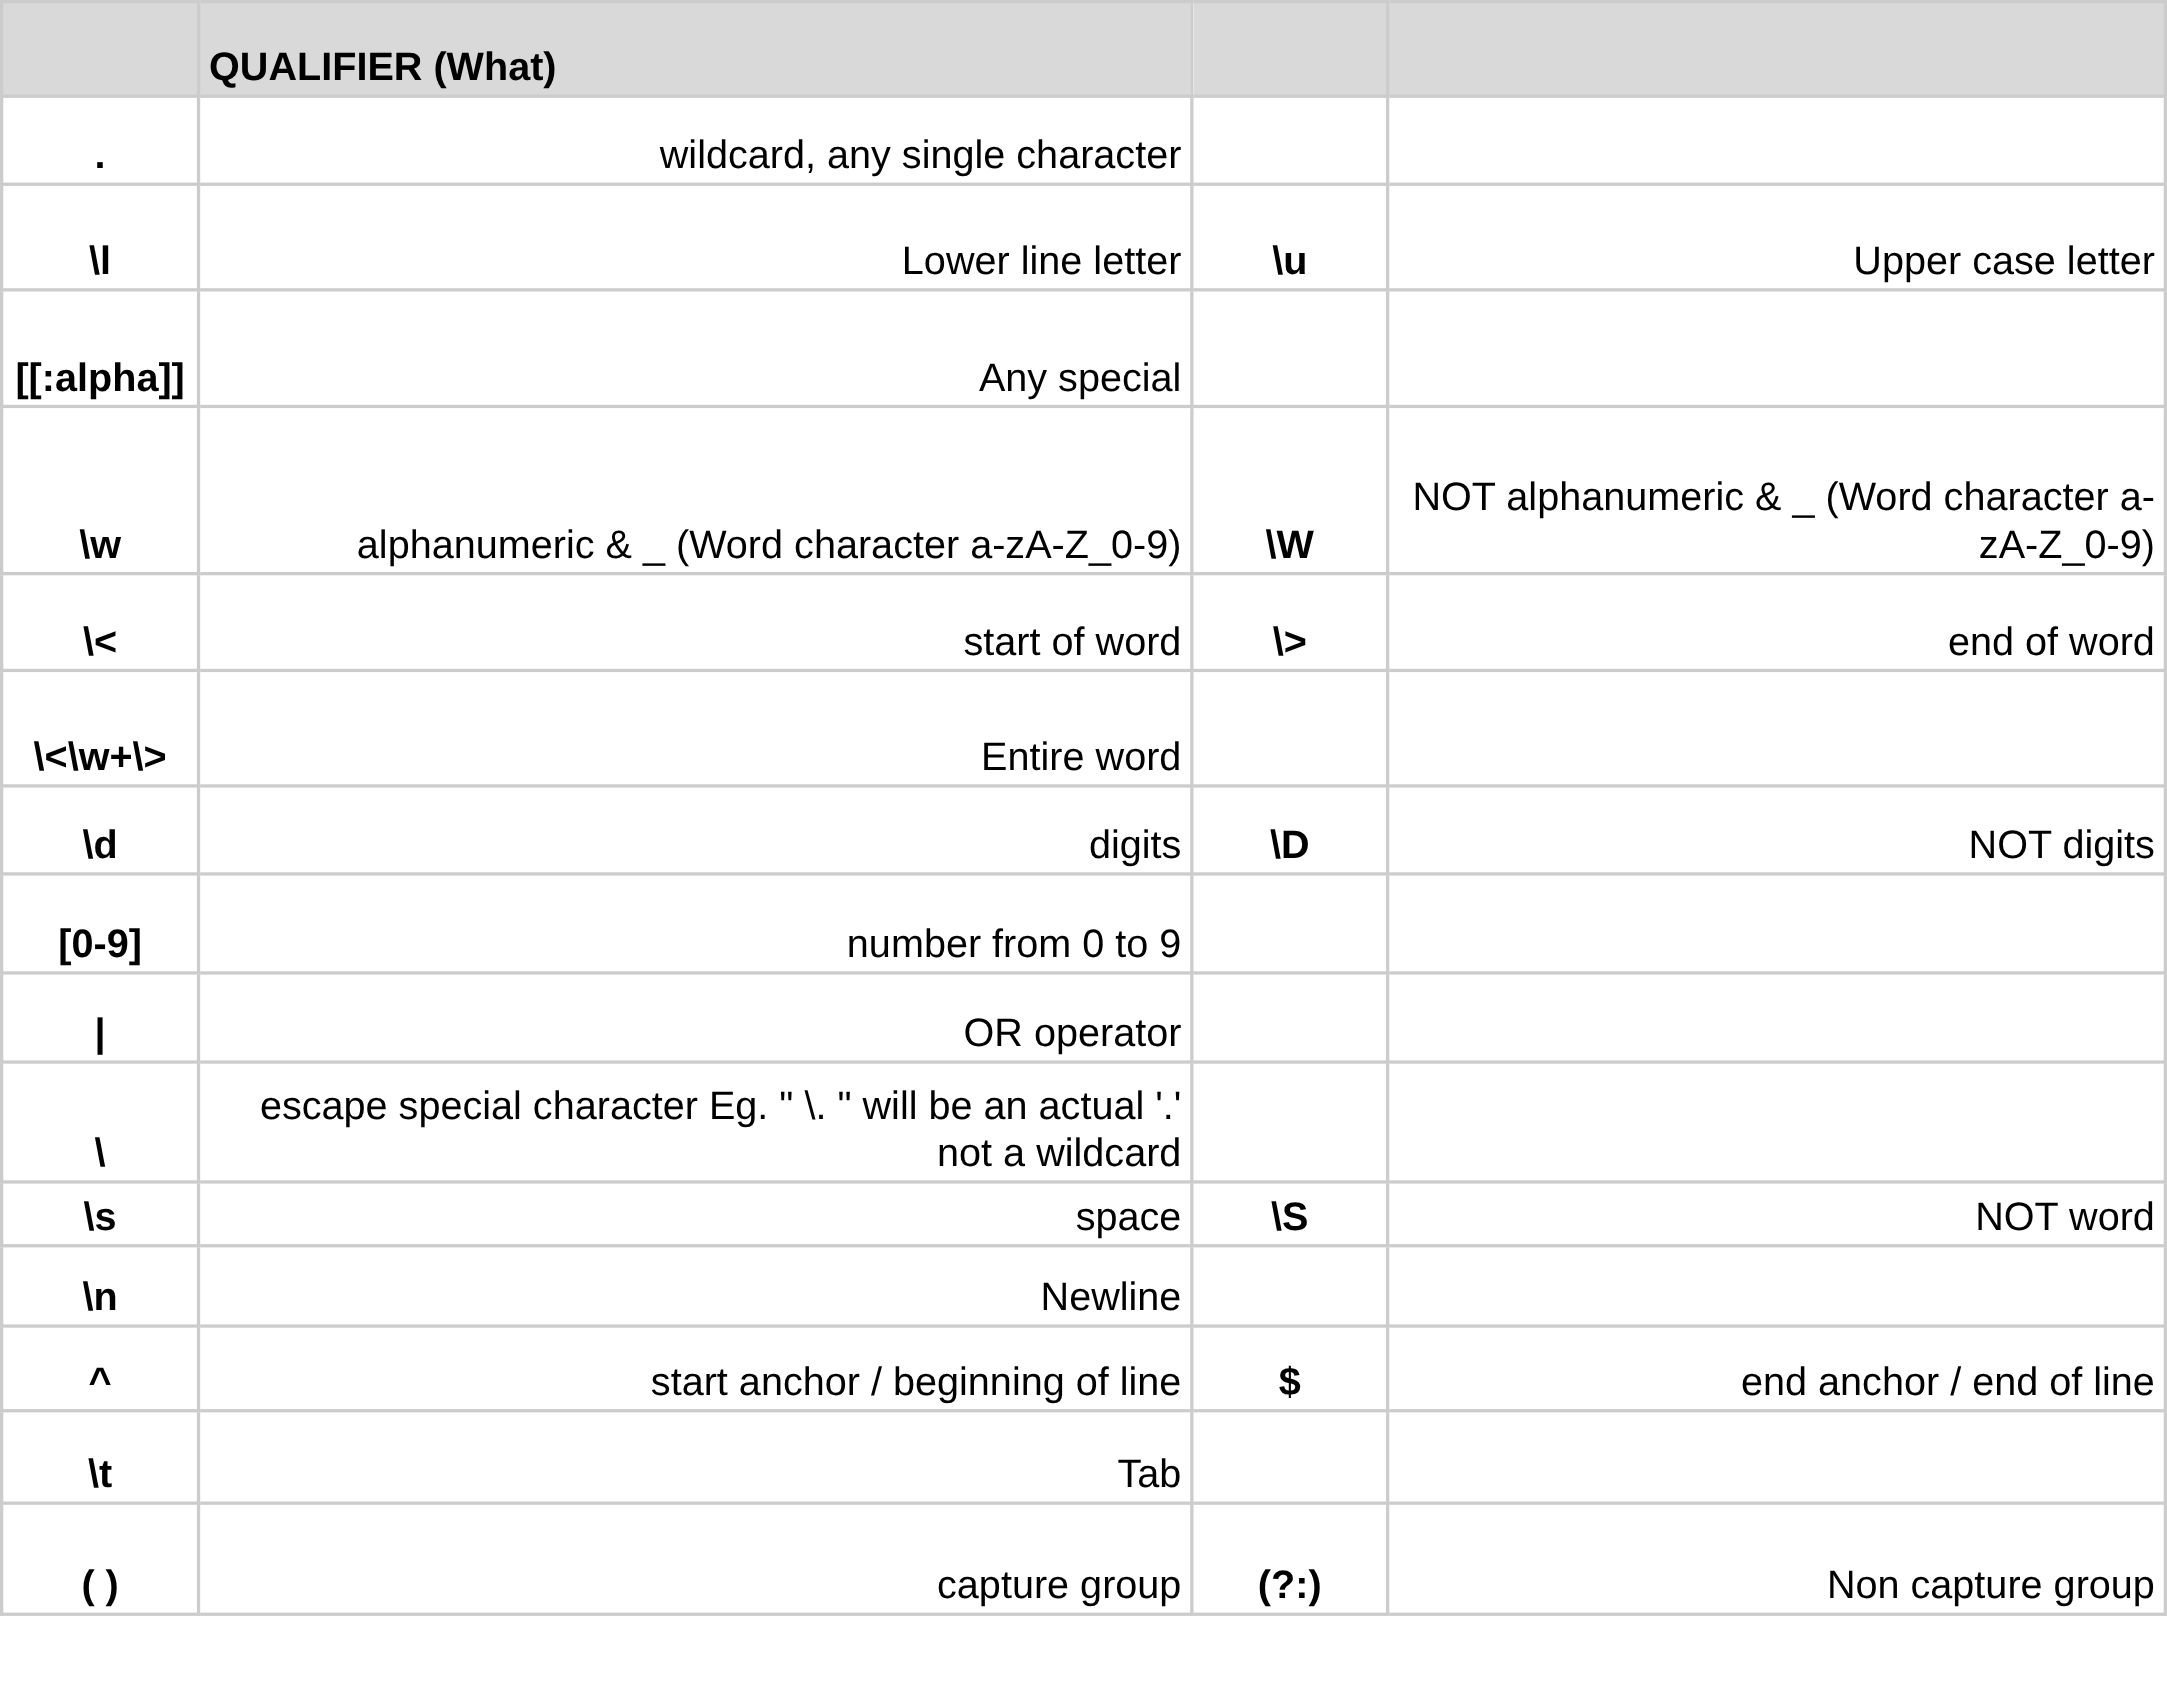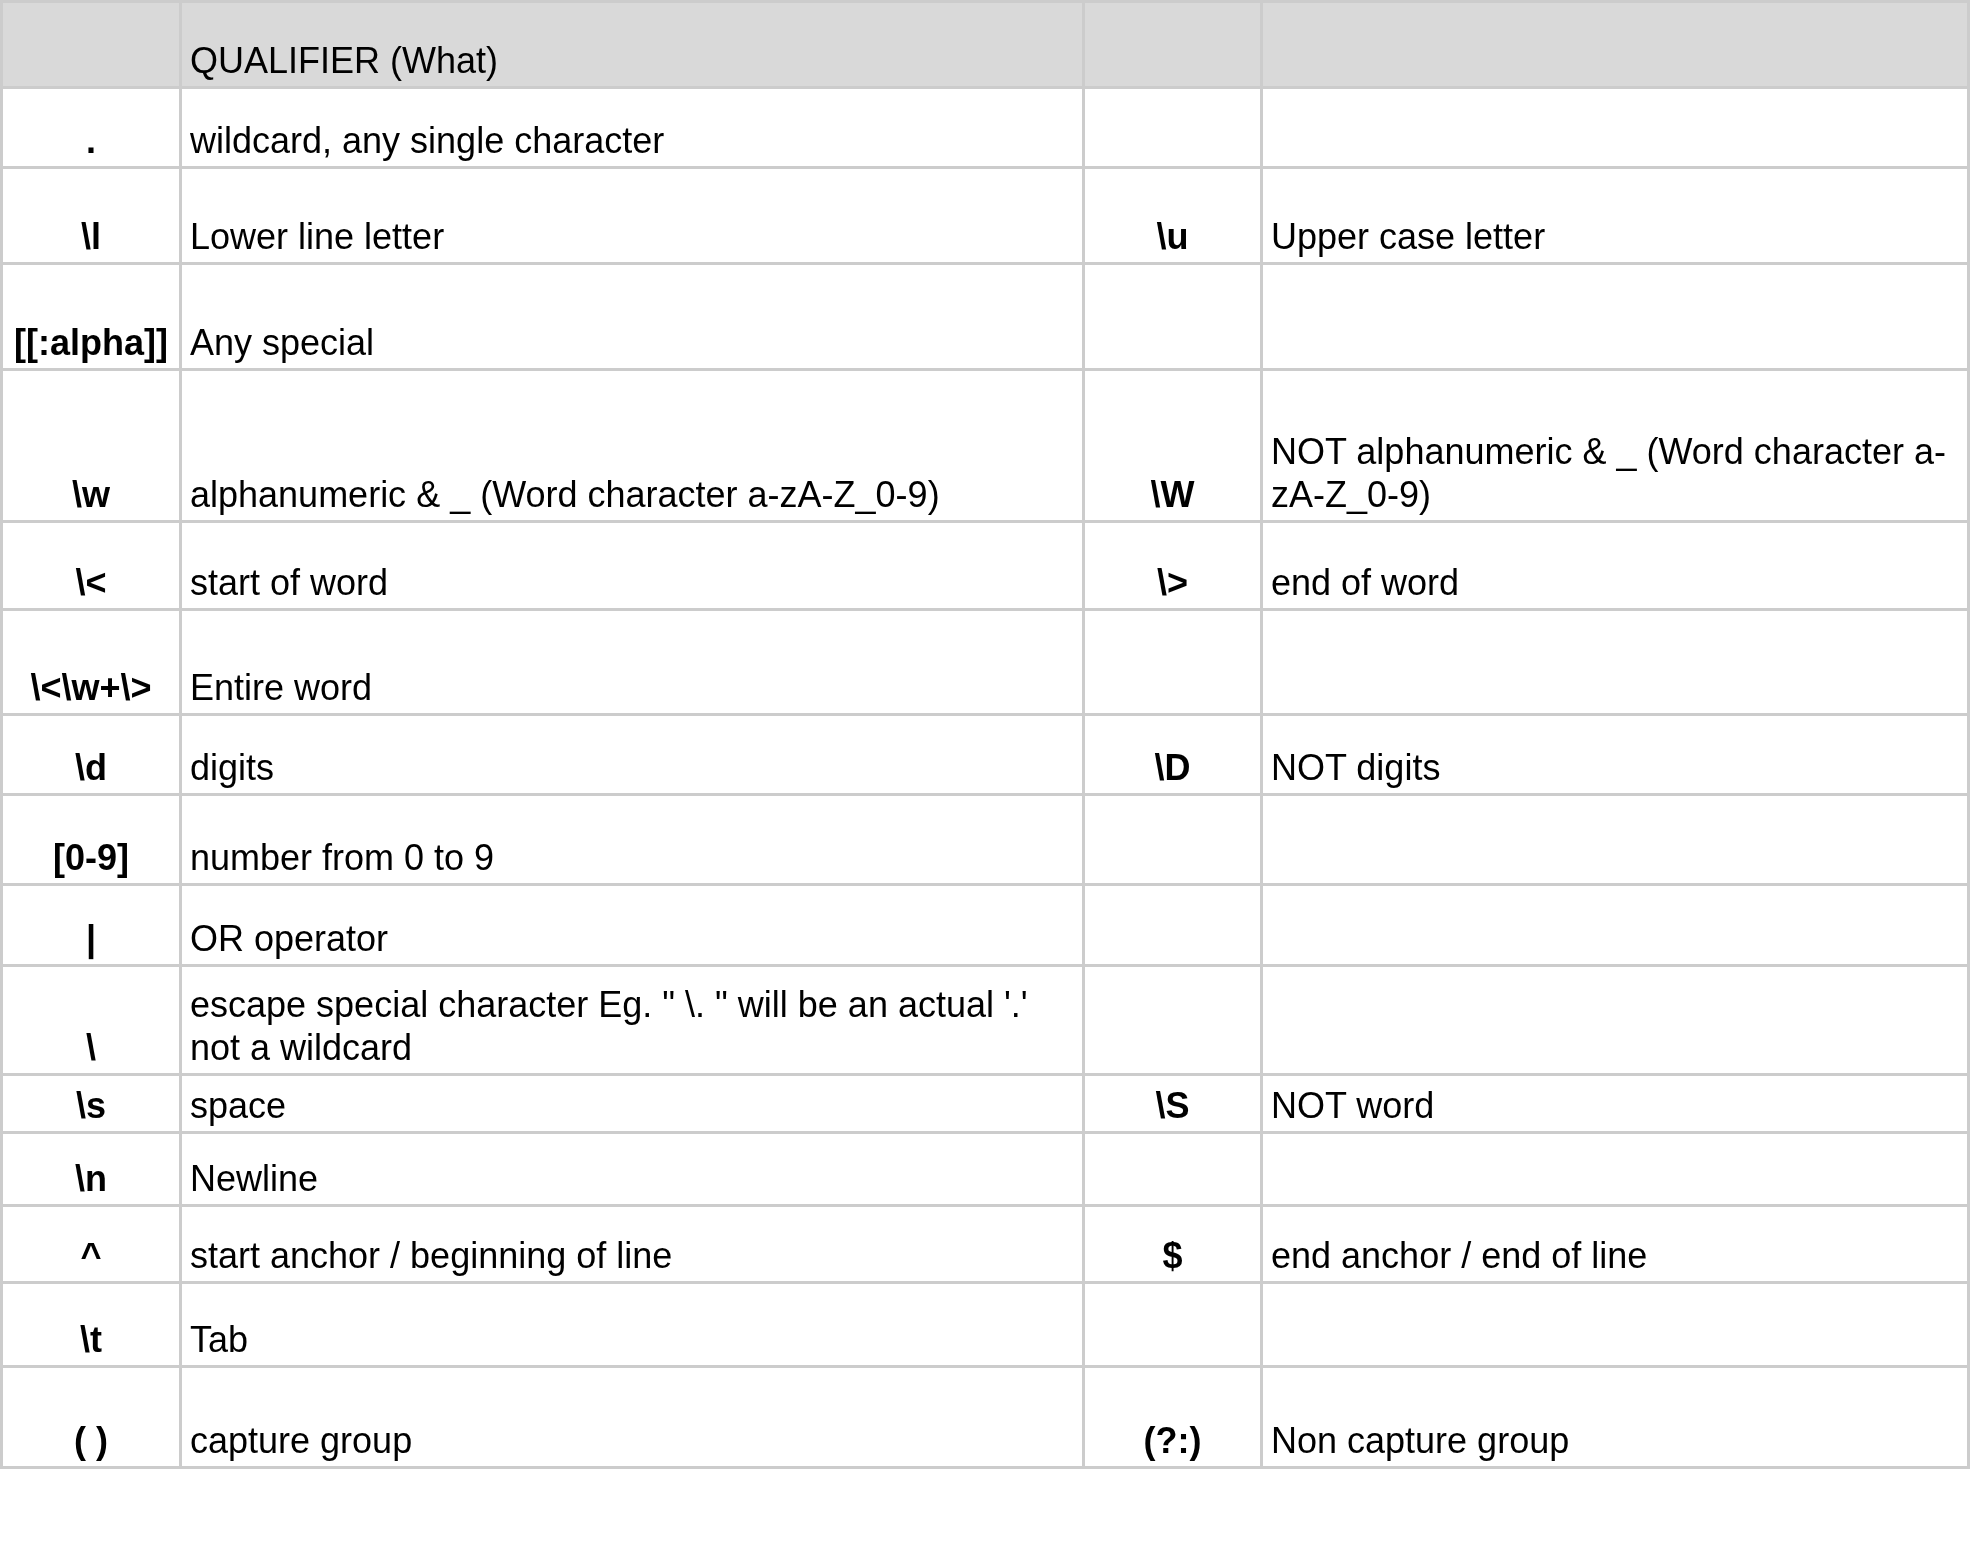--- a/index.html
+++ b/index.html
@@ -1,21 +1,21 @@
 <!DOCTYPE html>
 <html><head>
 <meta charset="utf-8">
 <style>
   html, body { margin: 0; padding: 0; background: #ffffff; }
   body { width: 1970px; height: 1546px; overflow: hidden; font-family: "Liberation Sans", sans-serif; color: #000; }
   table { border-collapse: collapse; table-layout: fixed; width: 1967px; }
   td { border: 3px solid #cccccc; vertical-align: bottom; padding: 0 8px 4px 8px; font-size: 36px; line-height: 1.18; overflow: hidden; }
-  tr.header td { background: #d9d9d9; font-weight: normal; }
+  tr.header td { background: #d9d9d9; font-weight: bold; }
   td.sym { text-align: center; font-weight: bold; padding-left: 4px; padding-right: 4px; }
-  td.desc { text-align: left; }
+  td.desc { text-align: right; }
 </style>
 </head>
 <body>
 
 <table>
   <colgroup>
     <col style="width:179px">
     <col style="width:903px">
     <col style="width:178px">
     <col style="width:707px">

